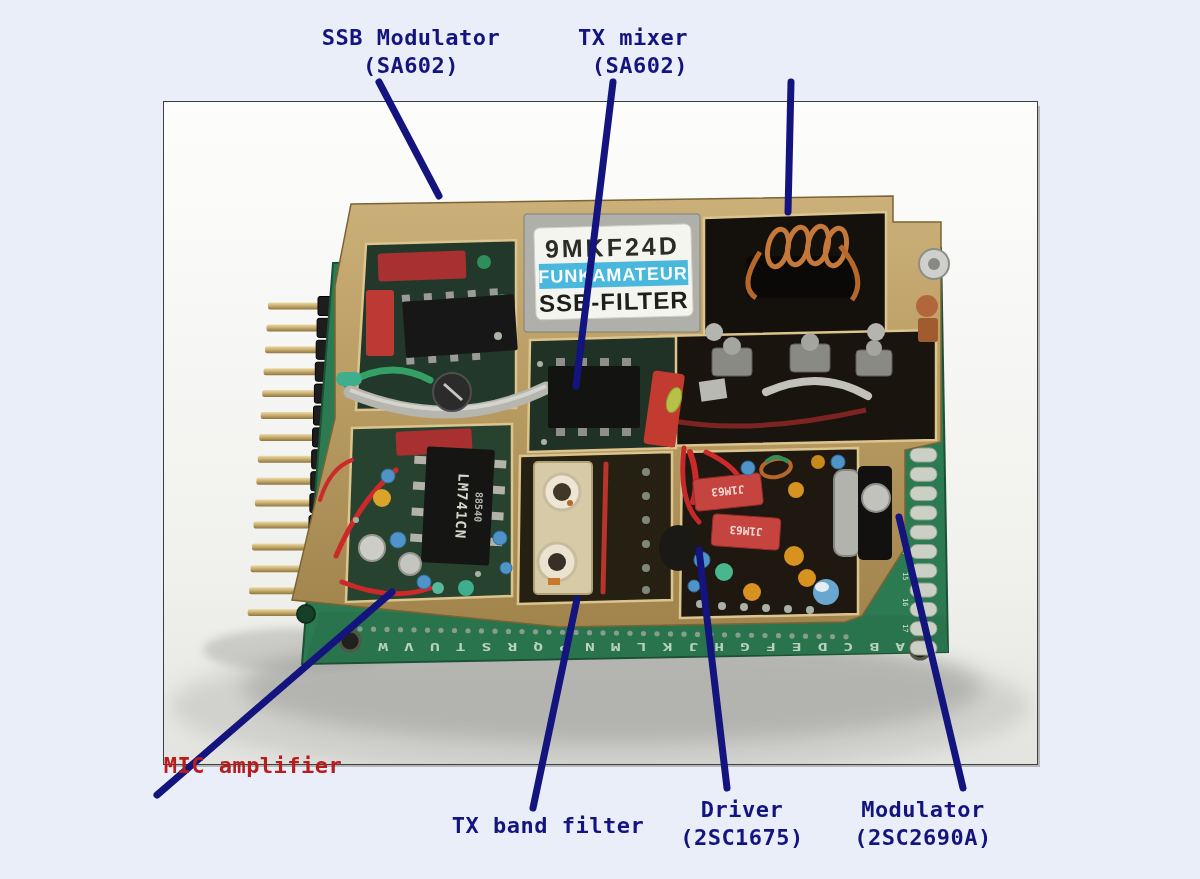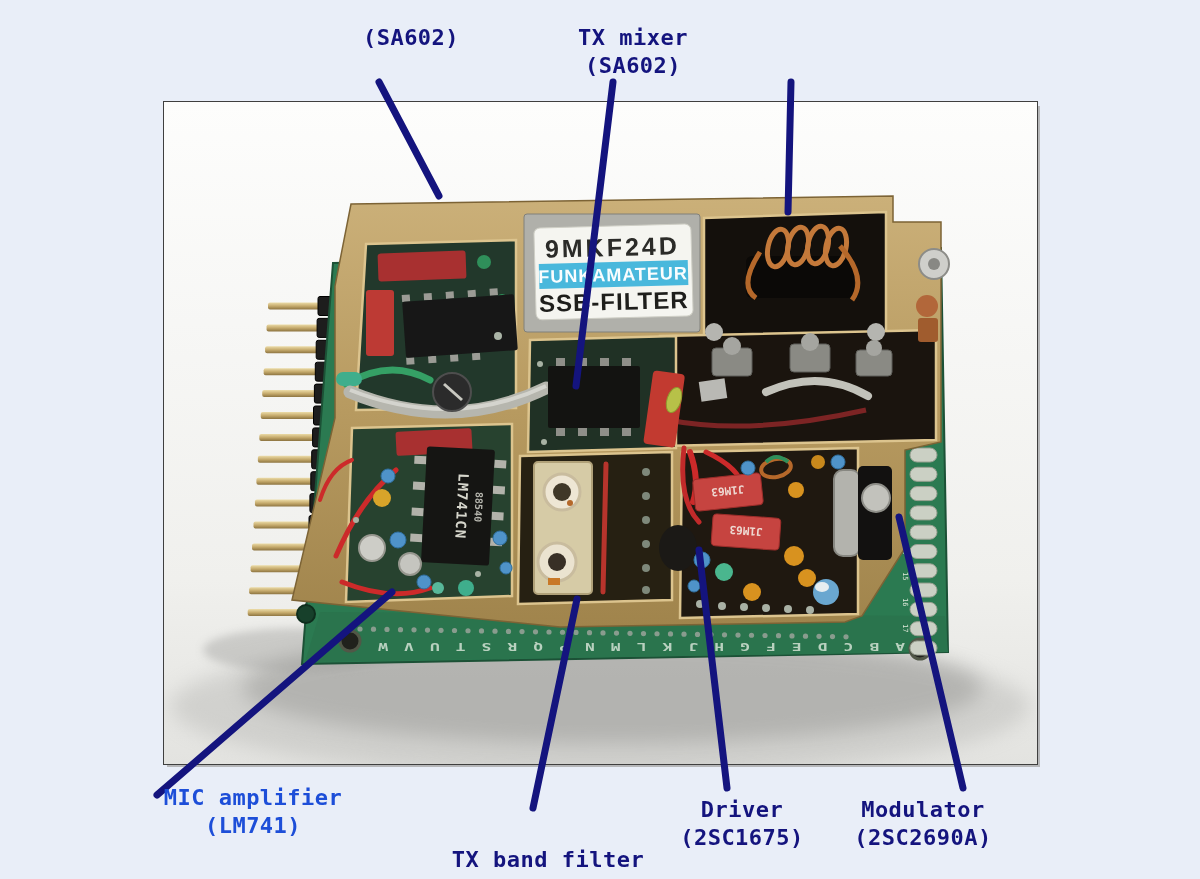--- a/index.html
+++ b/index.html
@@ -353,33 +353,33 @@
       <line x1="613" y1="82" x2="576" y2="386" stroke="#14147e" stroke-width="7" stroke-linecap="round"></line>
       <line x1="791" y1="82" x2="788" y2="212" stroke="#14147e" stroke-width="7" stroke-linecap="round"></line>
       <line x1="157" y1="795" x2="392" y2="592" stroke="#14147e" stroke-width="7" stroke-linecap="round"></line>
       <line x1="533" y1="808" x2="577" y2="599" stroke="#14147e" stroke-width="7" stroke-linecap="round"></line>
       <line x1="727" y1="788" x2="699" y2="550" stroke="#14147e" stroke-width="7" stroke-linecap="round"></line>
       <line x1="963" y1="788" x2="899" y2="517" stroke="#14147e" stroke-width="7" stroke-linecap="round"></line>
     </g>
 </svg>
 
 <div class="callout" style="left: 411px; top: 24px; color: rgb(20, 20, 126);">
+  <span class="cl">SSB Modulator</span>
   <span class="cl">(SA602)</span>
 </div>
-<div class="callout" style="left: 633px; top: 24px; color: rgb(20, 20, 126);">
+<div class="callout" style="left: 633px; top: 24px; color: rgb(20, 20, 126); text-align: right;">
   <span class="cl">TX mixer</span>
   <span class="cl">(SA602)</span>
 </div>
 <div class="callout" style="left: 807px; top: 24px; color: rgb(20, 20, 126);">
 </div>
-<div class="callout" style="left: 253px; top: 784px; color: #1d4ed8;">
+<div class="callout" style="left: 253px; top: 752px; color: #b91c1c;">
   <span class="cl">MIC amplifier</span>
-  <span class="cl">(LM741)</span>
-</div>
-<div class="callout" style="left: 548px; top: 812px; color: rgb(20, 20, 126); margin-top: 34px;">
+</div>
+<div class="callout" style="left: 548px; top: 812px; color: rgb(20, 20, 126);">
   <span class="cl">TX band filter</span>
 
 </div>
 <div class="callout" style="left: 742px; top: 796px; color: rgb(20, 20, 126);">
   <span class="cl">Driver</span>
   <span class="cl">(2SC1675)</span>
 </div>
 <div class="callout" style="left: 923px; top: 796px; color: rgb(20, 20, 126);">
   <span class="cl">Modulator</span>
   <span class="cl">(2SC2690A)</span>

